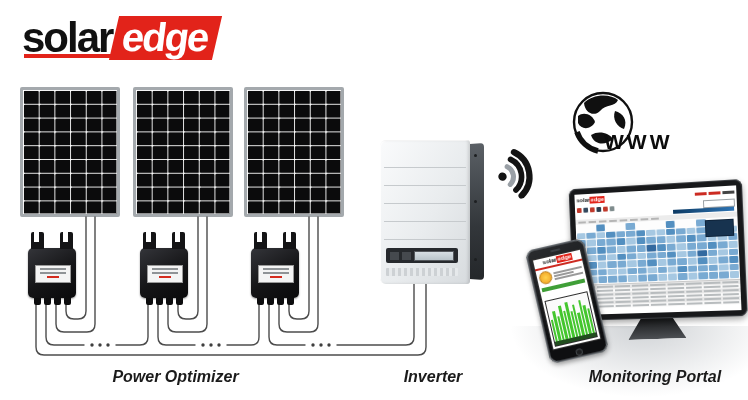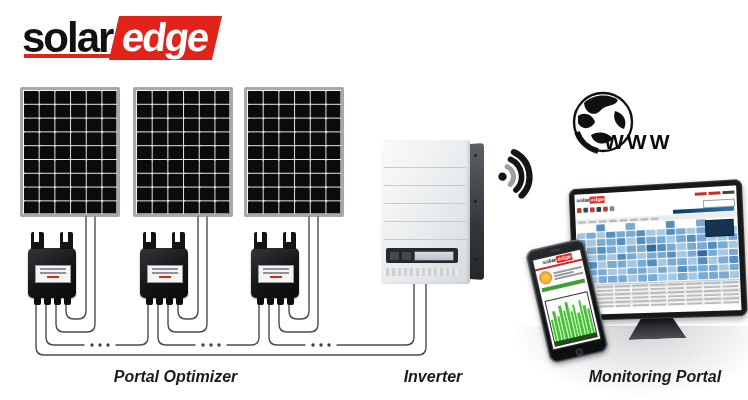--- a/index.html
+++ b/index.html
@@ -534,15 +534,15 @@
         <b style="height: 80%; background: rgb(68, 198, 46);"></b>
         <b style="height: 58%; background: rgb(68, 198, 46);"></b>
         <b style="height: 88%; background: rgb(68, 198, 46);"></b>
         <b style="height: 72%; background: rgb(68, 198, 46);"></b>
         <b style="height: 62%; background: rgb(68, 198, 46);"></b>
       </div>
   </div>
   <span class="home"></span>
 </div>
 
-<div class="caption cap-po">Portal Optimizer</div>
+<div class="caption cap-po">Power Optimizer</div>
 <div class="caption cap-inv">Inverter</div>
 <div class="caption cap-mp">Monitoring Portal</div>
 
 </body></html>

